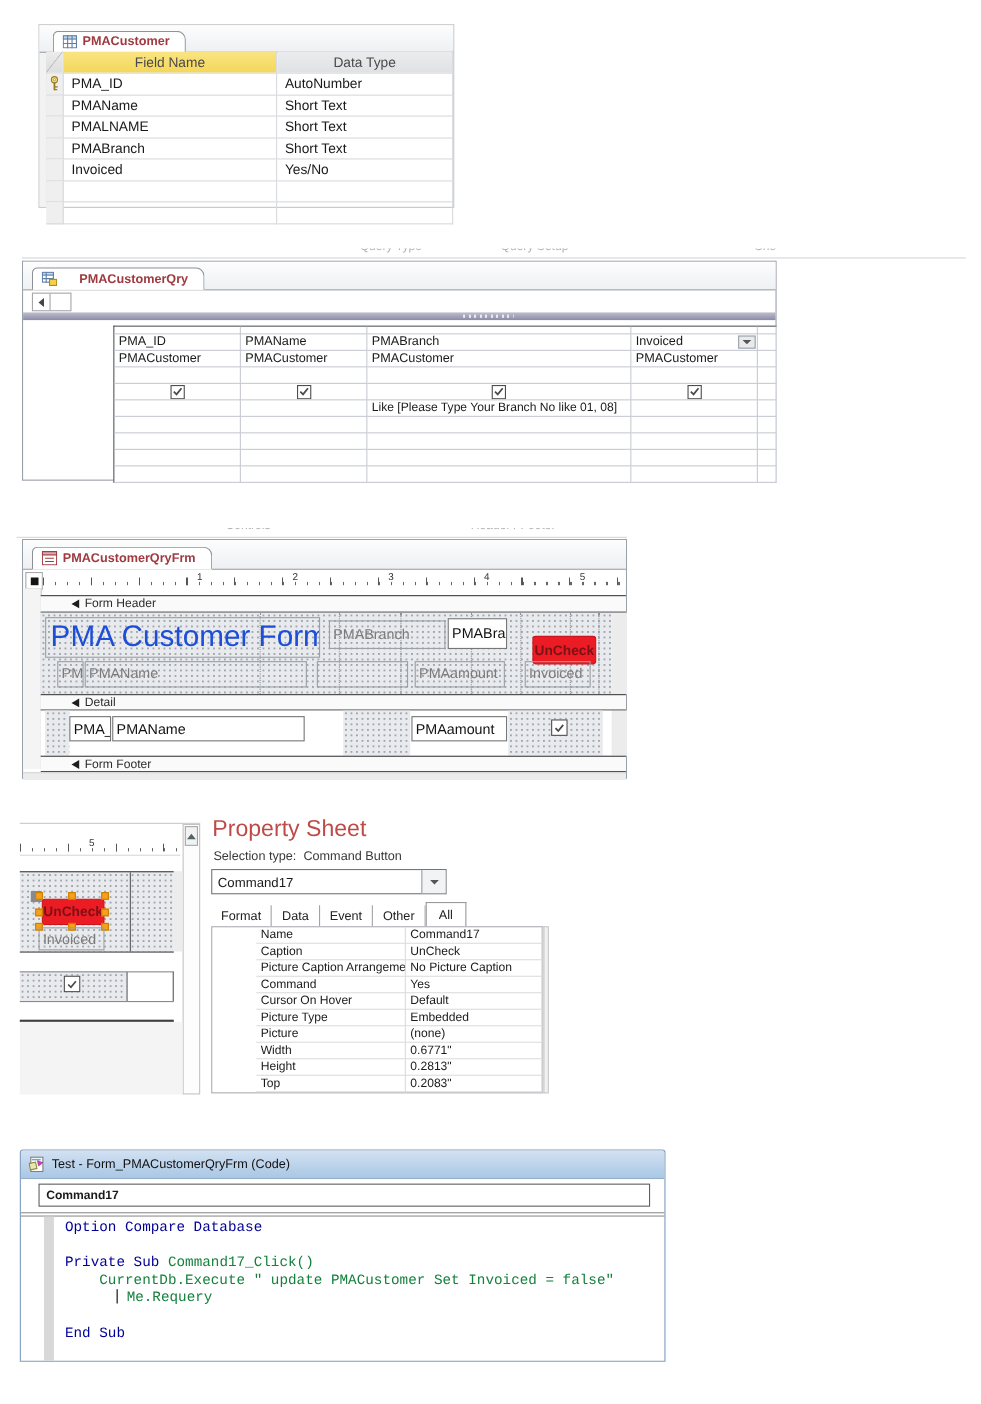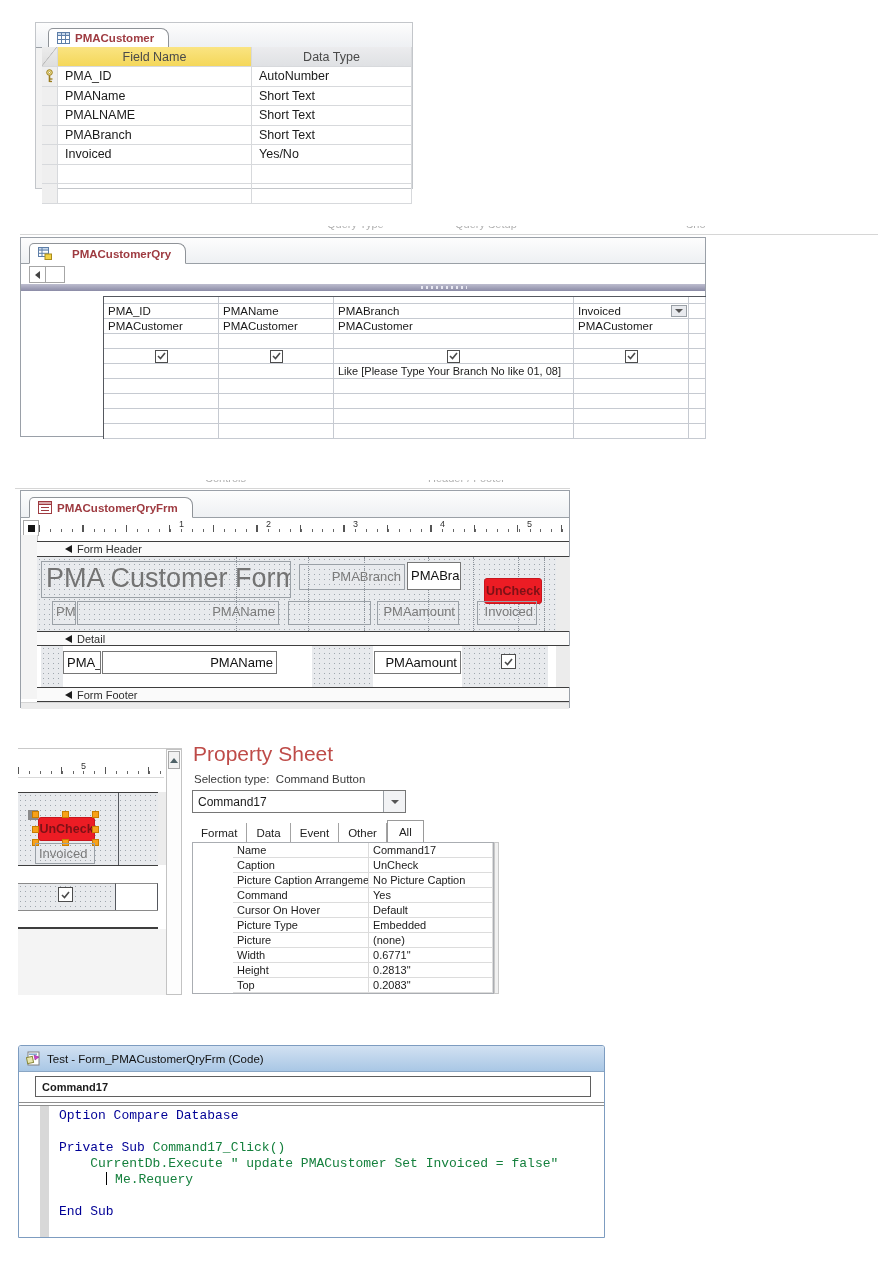--- a/index.html
+++ b/index.html
@@ -298,21 +298,21 @@
       <div class="q-cell"></div>
       <div class="q-cell"></div>
       <div class="q-cell"></div>
       <div class="q-cell"></div>
       <div class="q-cell"></div>
       <div class="q-cell"></div>
       <div class="q-cell"></div>
     </div>
 </div>
 
-<div class="panel" style="left:20px;top:490px;width:550px;height:218px;text-align:right;">
+<div class="panel" style="left:20px;top:490px;width:550px;height:218px;">
   <div class="tabstrip" style="height:26px;">
     <div class="doctab" style="left:8px;">
       <span class="icon">
         <svg width="14" height="13" viewBox="0 0 14 13">
             <rect x="0.5" y="0.5" width="13" height="12" fill="#fff" stroke="#9e3a40"></rect>
             <rect x="0.5" y="0.5" width="13" height="3" fill="#d9a7aa" stroke="#9e3a40"></rect>
             <line x1="3" y1="6.5" x2="11" y2="6.5" stroke="#9e3a40"></line>
             <line x1="3" y1="9.5" x2="11" y2="9.5" stroke="#9e3a40"></line>
           </svg>
       </span>
@@ -345,21 +345,21 @@
         <div class="vline" style="left: 199px; top: 0px; height: 74px;"></div>
         <div class="vline" style="left: 271px; top: 0px; height: 74px;"></div>
         <div class="vline" style="left: 327px; top: 0px; height: 74px;"></div>
         <div class="vline" style="left: 391px; top: 0px; height: 74px;"></div>
         <div class="vline" style="left: 436px; top: 0px; height: 74px;"></div>
         <div class="vline" style="left: 481px; top: 0px; height: 74px;"></div>
         <div class="vline" style="left: 507px; top: 0px; height: 74px;"></div>
       </div>
   </div>
   <div class="abs" style="left:535px;top:66px;width:14px;height:74px;background:#ececec;"></div>
-  <div class="f-label" style="left:20px;top:70px;width:250px;height:37px;font-size:27px;color:#737373;padding:1px 4px;">PMA Customer Form</div>
+  <div class="f-label" style="left:20px;top:70px;width:250px;height:37px;font-size:27px;color:#1d4ed8;padding:1px 4px;">PMA Customer Form</div>
   <div class="f-label" style="left:278px;top:73px;width:106px;height:26px;font-size:13px;padding-top:4px;">PMABranch</div>
   <div class="f-input" style="left:386px;top:71px;width:54px;height:28px;padding-top:5px;">PMABra</div>
   <div class="btn-red" style="left:463px;top:87px;width:58px;height:26px;">UnCheck</div>
   <div class="f-label" style="left:31px;top:110px;width:24px;height:24px;">PMA_</div>
   <div class="f-label" style="left:56px;top:110px;width:202px;height:24px;">PMAName</div>
   <div class="f-label" style="left:267px;top:110px;width:83px;height:24px;"></div>
   <div class="f-label" style="left:356px;top:110px;width:82px;height:24px;">PMAamount</div>
   <div class="f-label" style="left:456px;top:110px;width:60px;height:24px;">Invoiced</div>
 
   <div class="secbar" style="left:16px;right:0;top:140px;height:15px;">

